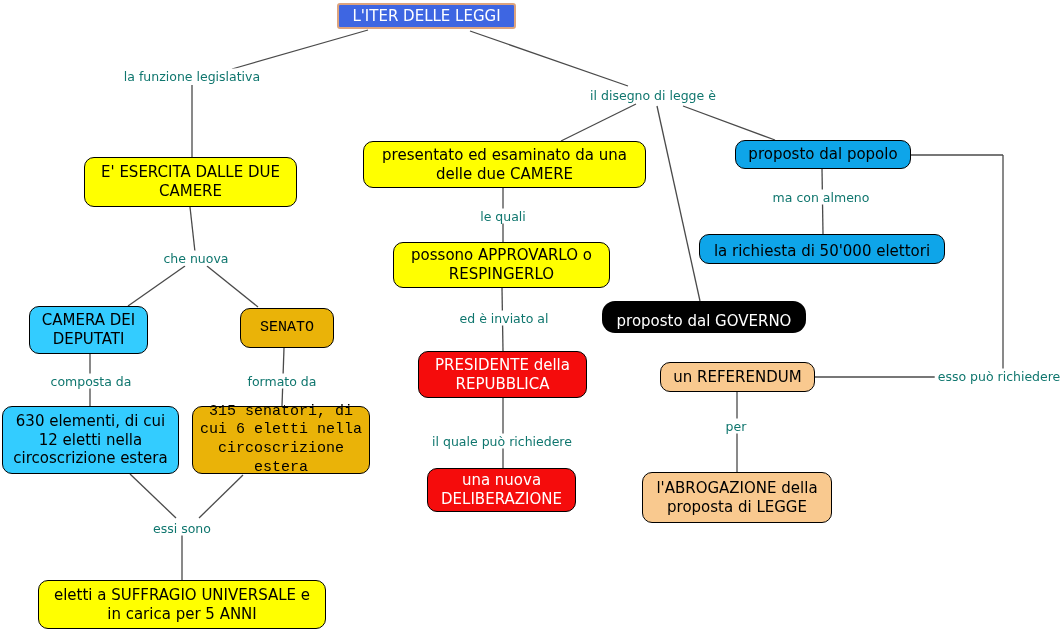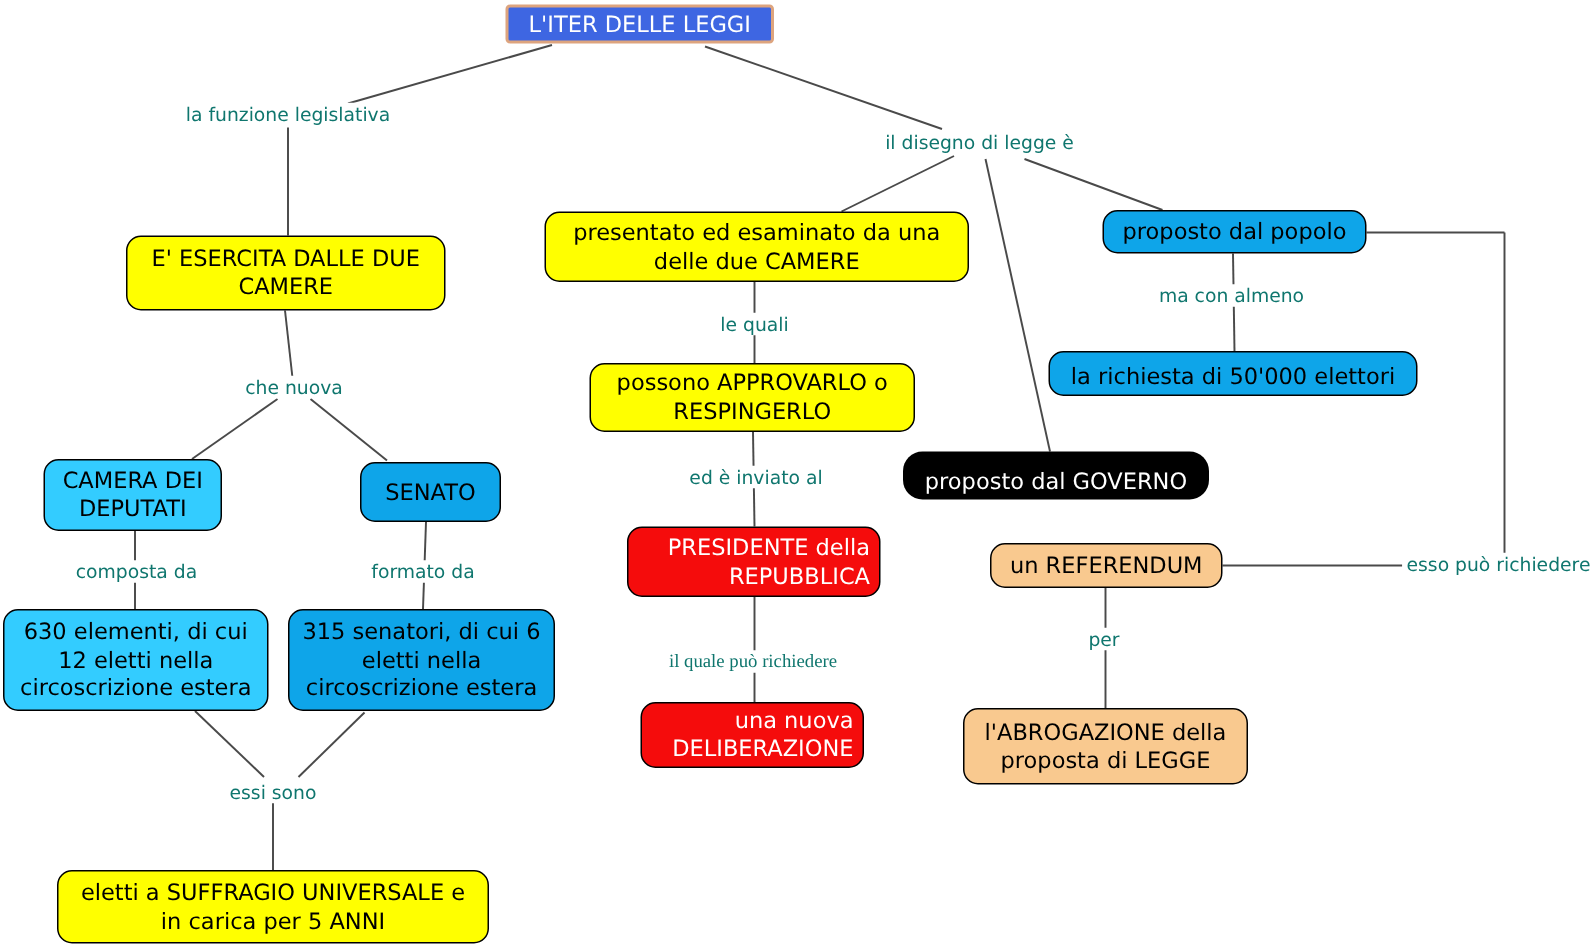--- a/index.html
+++ b/index.html
@@ -31,22 +31,22 @@
     padding: 2px 6px;
   }
   .node.blue {
     background: #3E66E2;
     color: #ffffff;
     border: 2px solid #DDA47E;
     border-radius: 3px;
   }
   .node.yellow { background: #FFFF00; }
   .node.cyan   { background: #33CCFF; }
-  .node.green  { background: #0ea5e9; }
-  .node.red    { background: #F50C0C; color: #ffffff; text-align: right; }
+  .node.green  { background: #eab308; font-family: Liberation Mono, monospace; }
+  .node.red    { background: #F50C0C; color: #ffffff; }
   .node.pink   { background: #0ea5e9; }
   .node.peach  { background: #F9C98F; }
   .node.black  {
     background: #000000;
     color: #ffffff;
     border: none;
     border-radius: 13px;
     align-items: flex-end;
   }
   .edge-label {
@@ -93,21 +93,21 @@
   </svg>
 
   <div class="edge-label" style="left:192px; top:76px;">la funzione legislativa</div>
   <div class="edge-label" style="left:196px; top:258px;">che nuova</div>
   <div class="edge-label" style="left:91px;  top:381px;">composta da</div>
   <div class="edge-label" style="left:282px; top:381px;">formato da</div>
   <div class="edge-label" style="left:182px; top:528px;">essi sono</div>
   <div class="edge-label" style="left:653px; top:95px;">il disegno di legge è</div>
   <div class="edge-label" style="left:503px; top:216px;">le quali</div>
   <div class="edge-label" style="left:504px; top:318px;">ed è inviato al</div>
-  <div class="edge-label" style="left:502px; top:441px;font-family:Liberation Serif, serif;">il quale può richiedere</div>
+  <div class="edge-label" style="left:502px; top:441px;">il quale può richiedere</div>
   <div class="edge-label" style="left:821px; top:197px;">ma con almeno</div>
   <div class="edge-label" style="left:999px; top:376px;">esso può richiedere</div>
   <div class="edge-label" style="left:736px; top:426px;">per</div>
 
   <div class="node blue" style="left:337px; top:3px;   width:179px; height:26px; font-size:15px;">
     <span>L'ITER DELLE LEGGI</span>
   </div>
 
   <div class="node yellow" style="left:84px;  top:157px; width:213px; height:50px;">
     <span>E' ESERCITA DALLE DUE CAMERE</span>

